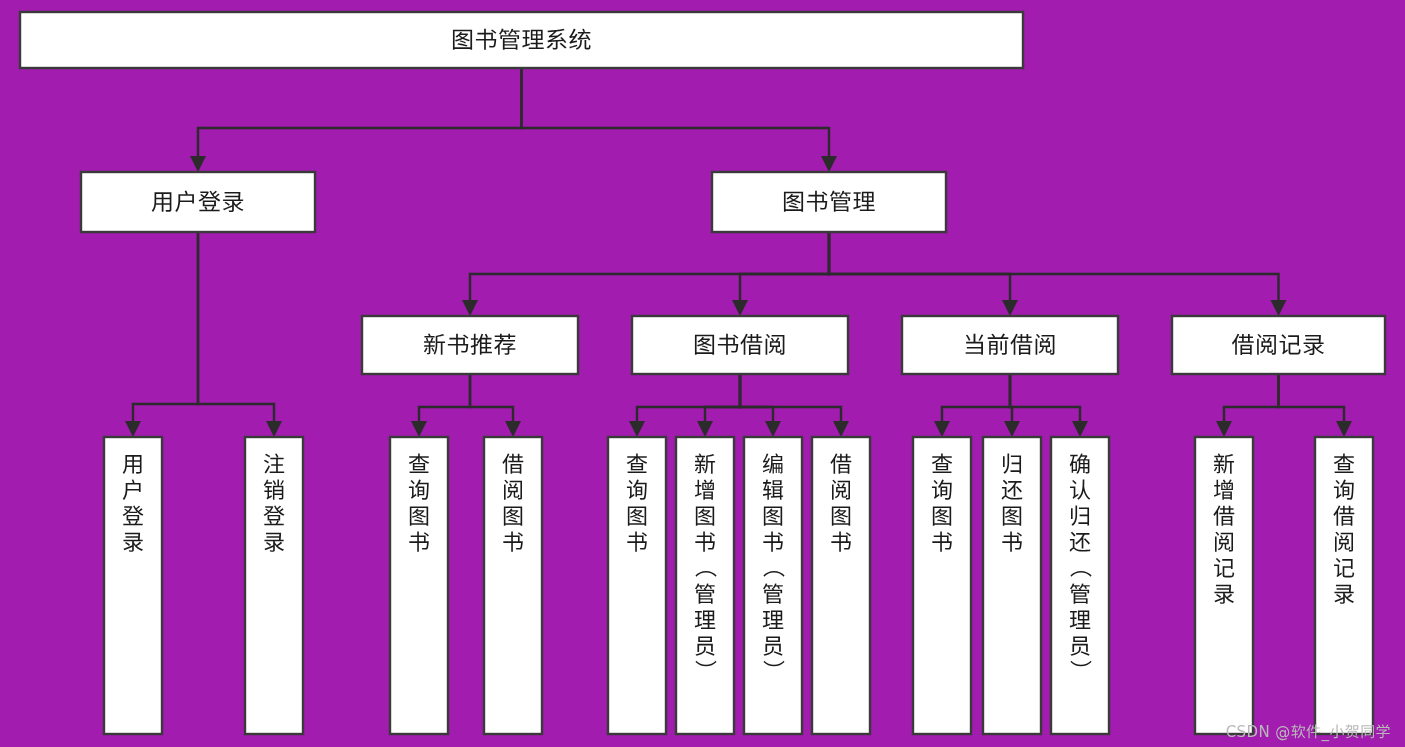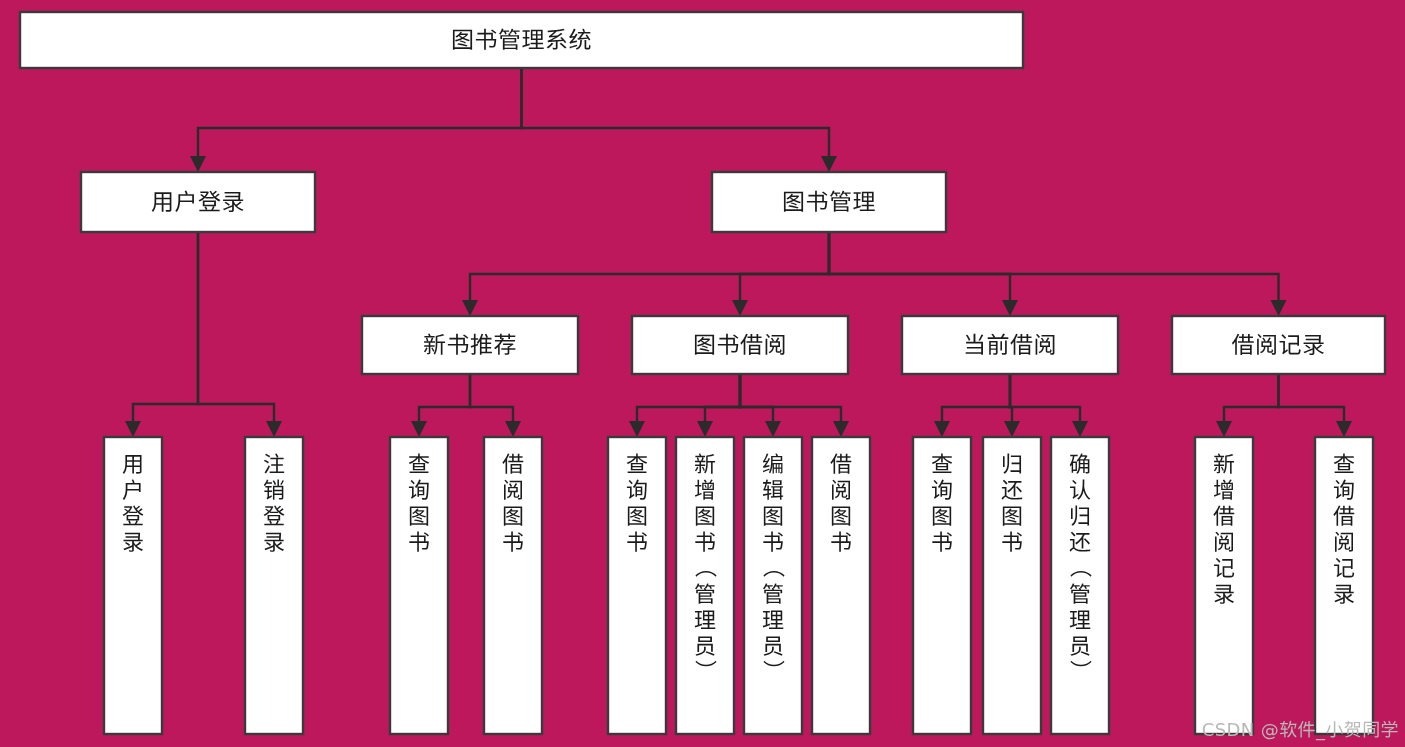--- a/index.html
+++ b/index.html
@@ -11,21 +11,21 @@
   body {
     width: 1405px;
     height: 747px;
     overflow: hidden;
     font-family: "DejaVu Sans", "Liberation Sans", sans-serif;
   }
   #diagram-root {
     position: relative;
     width: 1405px;
     height: 747px;
-    background: #be185d;
+    background: #a21caf;
   }
   svg.diagram-canvas {
     display: block;
     width: 1405px;
     height: 747px;
   }
   .node-rect {
     fill: #ffffff;
     stroke: #3a3a3a;
     stroke-width: 2.4;
@@ -48,24 +48,24 @@
     stroke-width: 2.4;
     fill: none;
     stroke-linecap: butt;
   }
   .arrow-head {
     fill: #2b2b2b;
     stroke: none;
   }
   .watermark-text {
     position: absolute;
-    right: 6px;
+    right: 14px;
     bottom: 6px;
     font-family: "DejaVu Sans", "Liberation Sans", sans-serif;
-    font-size: 18px;
+    font-size: 15px;
     color: #b8b8b8;
     white-space: nowrap;
     user-select: none;
     letter-spacing: 0.4px;
   }
 </style>
 </head>
 <body>
 
 <div id="diagram-root">

